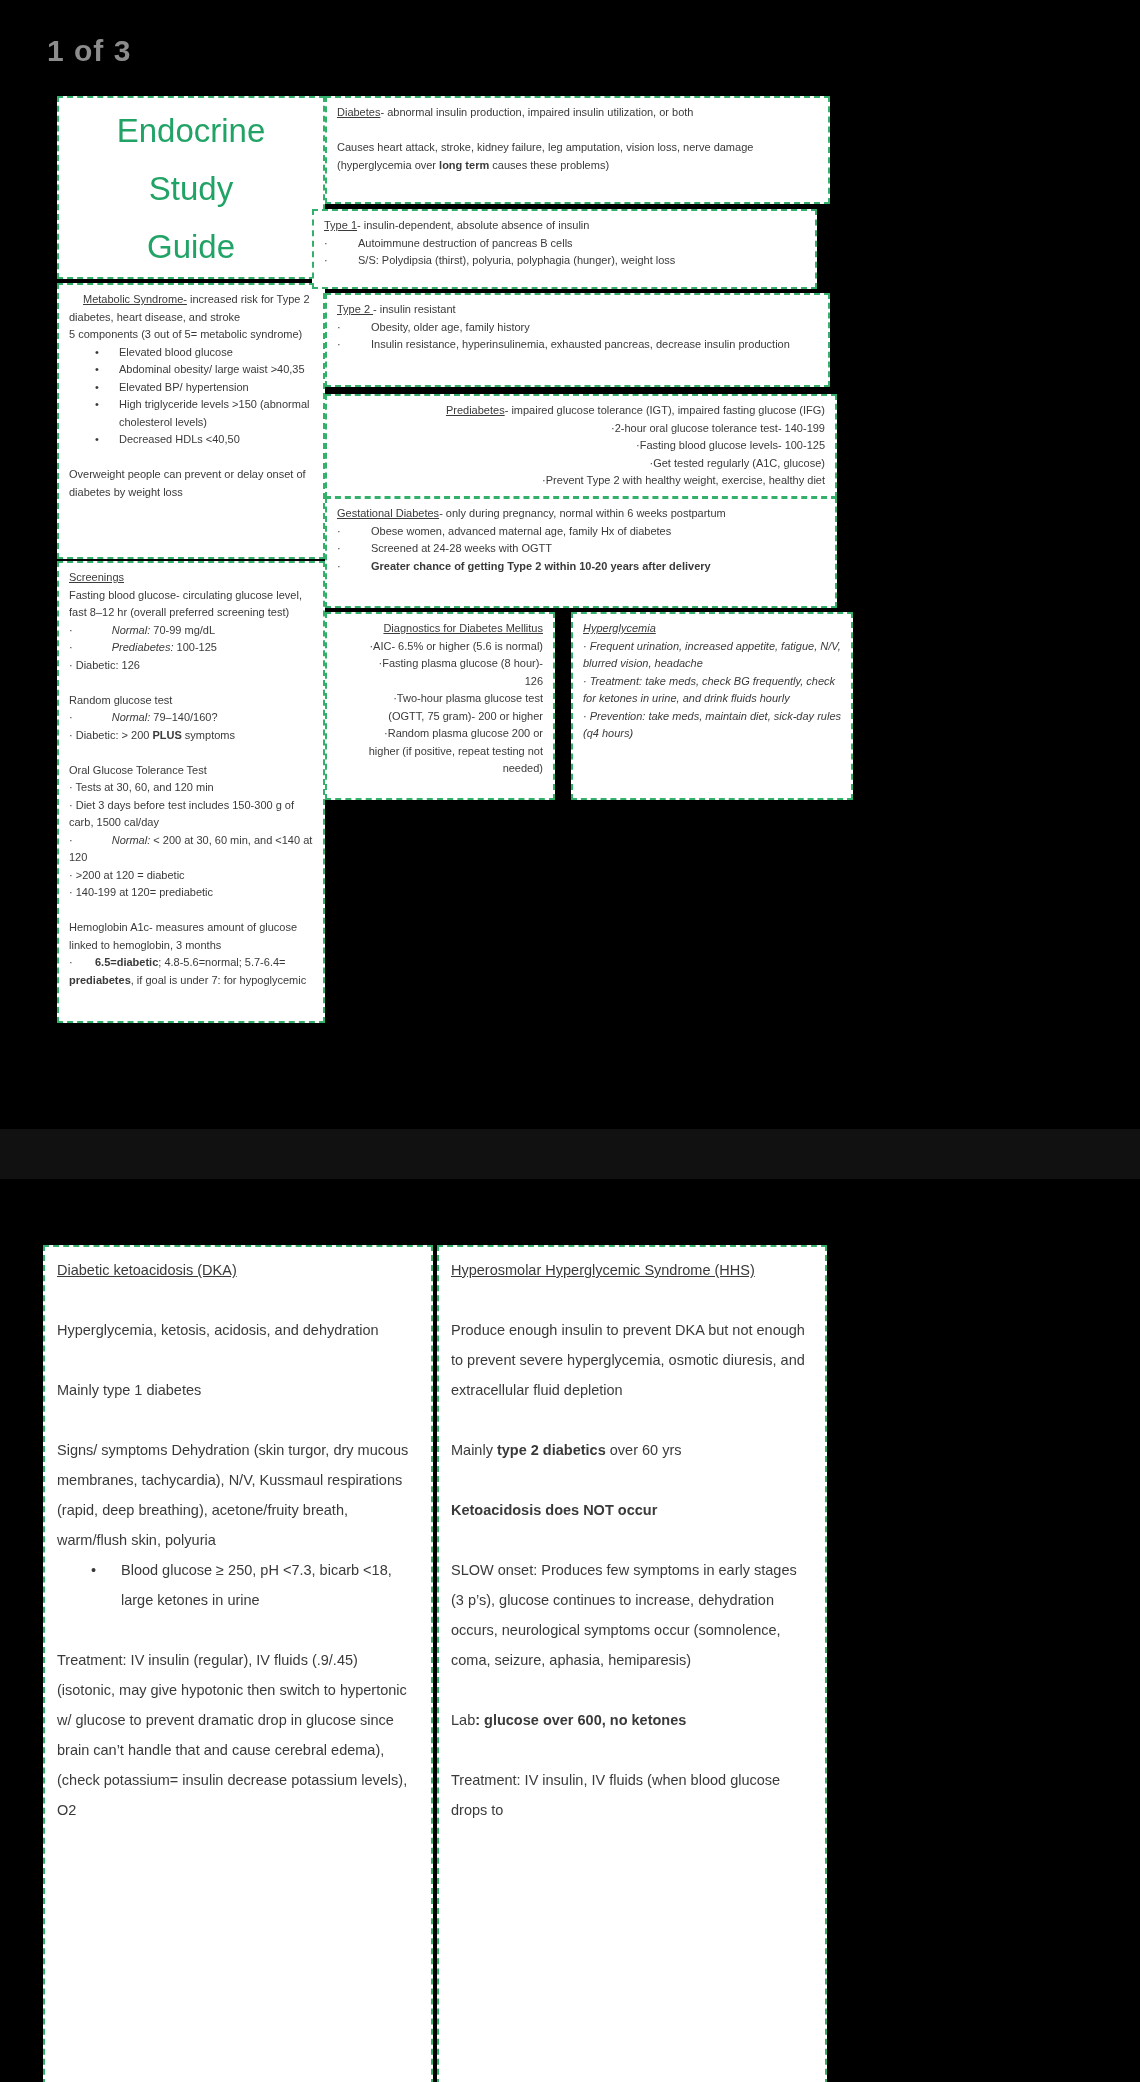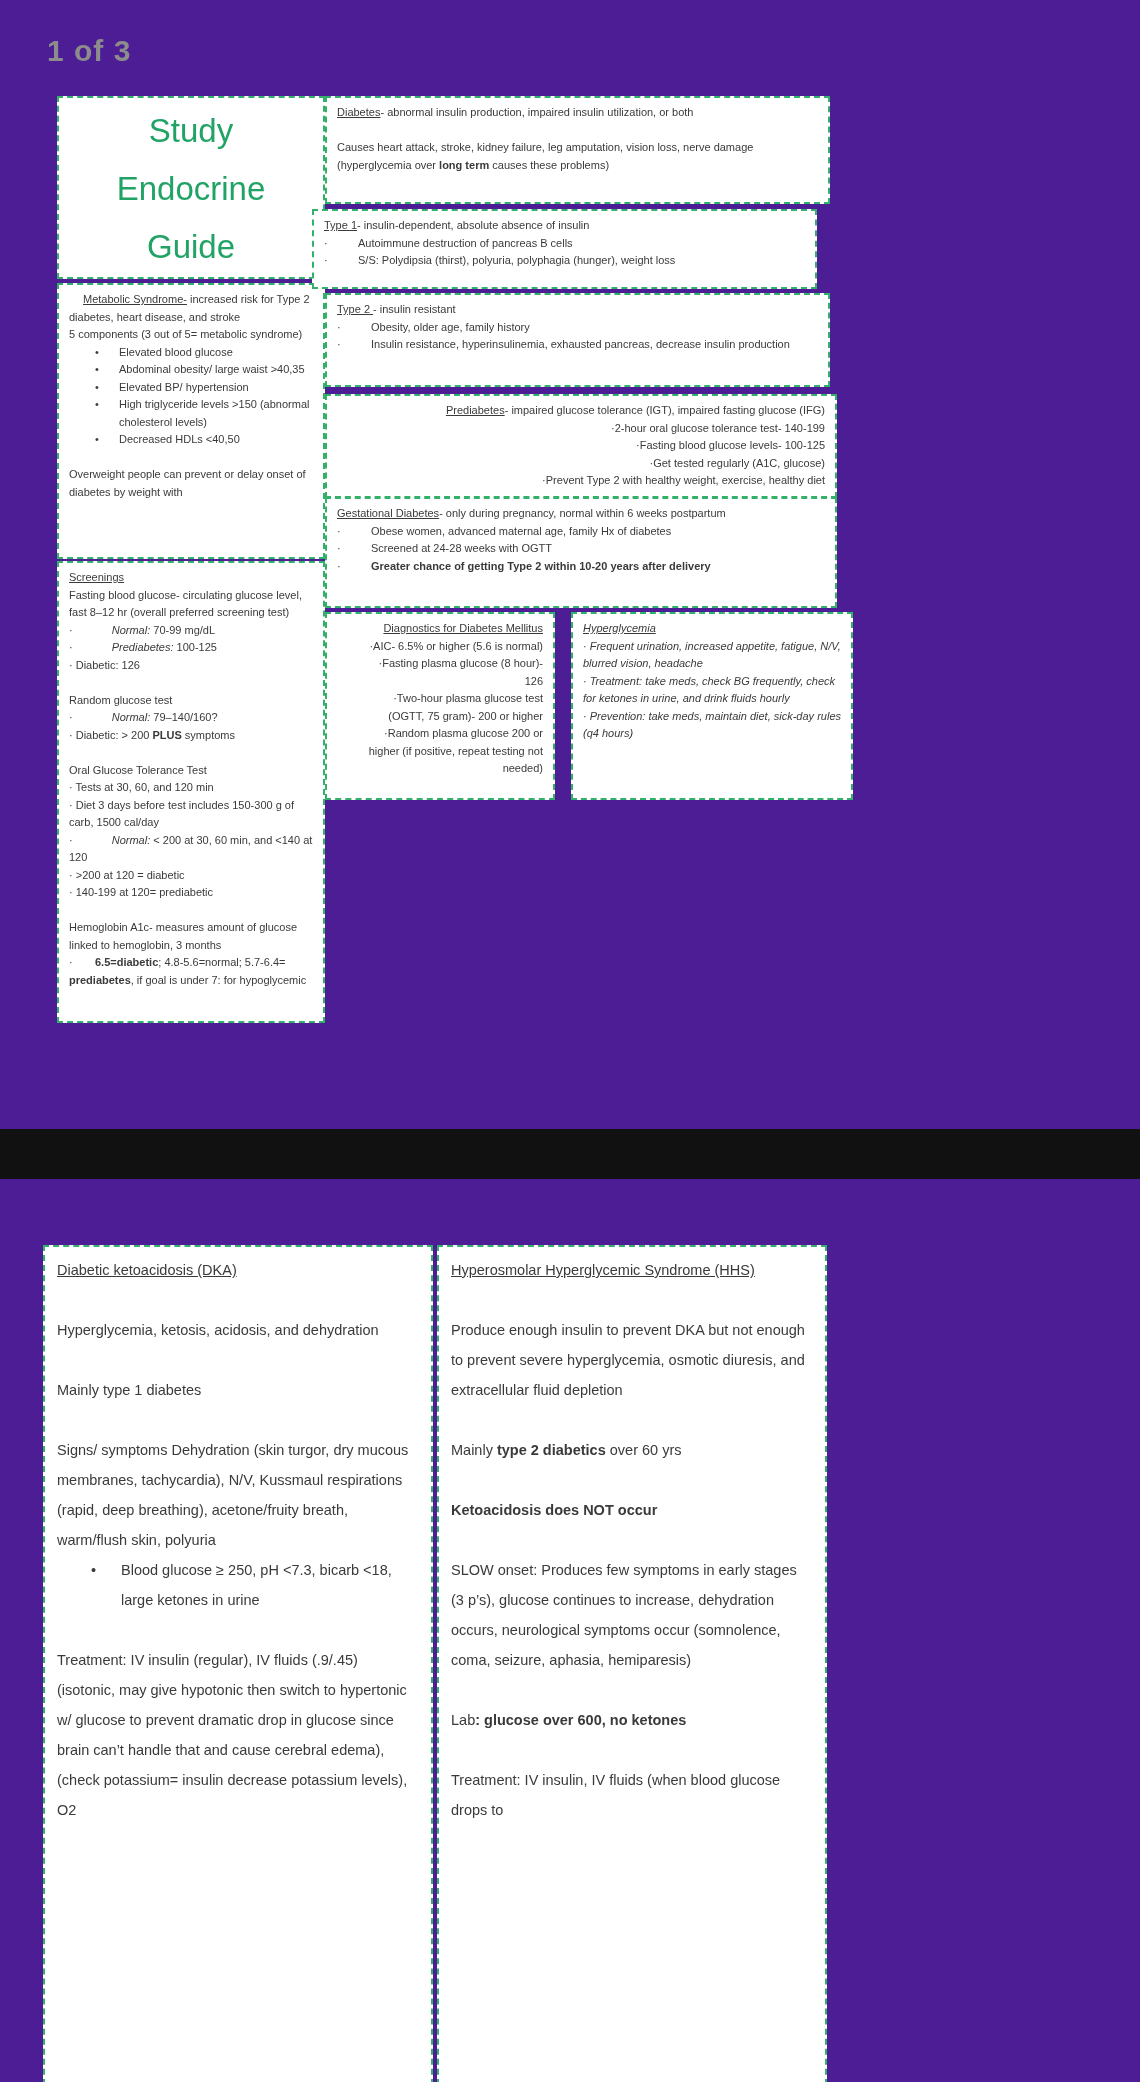--- a/index.html
+++ b/index.html
@@ -5,21 +5,21 @@
   :root{
     --accent-green:#21A366;
     --border-green:#33B06A;
     --body-text:#3A3A3A;
     --page-label-gray:#8C8C8C;
     --separator-black:#111111;
   }
   *{box-sizing:border-box;margin:0;padding:0;}
   html,body{background:#fff;}
   .canvas{
-    position:relative;width:1140px;height:2082px;background:#4c1d95;overflow:hidden;
+    position:relative;width:1140px;height:2082px;background:#000000;overflow:hidden;
     font-family:"Liberation Sans","DejaVu Sans",sans-serif;color:var(--body-text);
   }
   .page-label{
     position:absolute;left:47px;top:34px;font-size:30px;font-weight:bold;
     color:var(--page-label-gray);letter-spacing:1px;
   }
   .bx{
     position:absolute;border:2px dashed var(--border-green);background:#fff;
     padding:6px 10px;font-size:11px;line-height:17.5px;color:var(--body-text);
   }
@@ -55,35 +55,35 @@
   #b-hhs{left:437px;top:1245px;width:390px;height:860px;}
 </style>
 </head>
 <body>
 
 <div class="canvas">
 
   <div class="page-label">1 of 3</div>
 
   <div class="bx bx-title" id="t-title">
+      <div class="rp p"><span>Endocrine</span></div>
       <div class="rp p"><span>Study</span></div>
-      <div class="rp p"><span>Endocrine</span></div>
       <div class="rp p"><span>Guide</span></div>
     </div>
 
   <div class="bx" id="b-metabolic">
       <div class="rp p ind"><span class="u">Metabolic Syndrome-</span><span> increased risk for Type 2 diabetes, heart disease, and stroke</span></div>
       <div class="rp p"><span>5 components (3 out of 5= metabolic syndrome)</span></div>
       <div class="rp bullet"><span>Elevated blood glucose</span></div>
       <div class="rp bullet"><span>Abdominal obesity/ large waist &gt;40,35</span></div>
       <div class="rp bullet"><span>Elevated BP/ hypertension</span></div>
       <div class="rp bullet"><span>High triglyceride levels &gt;150 (abnormal cholesterol levels)</span></div>
       <div class="rp bullet"><span>Decreased HDLs &lt;40,50</span></div>
       <div class="rp blank">&nbsp;</div>
-      <div class="rp p"><span>Overweight people can prevent or delay onset of diabetes by weight with</span></div>
+      <div class="rp p"><span>Overweight people can prevent or delay onset of diabetes by weight loss</span></div>
     </div>
   <div class="bx" id="b-screenings">
       <div class="rp p"><span class="u">Screenings</span></div>
       <div class="rp p"><span>Fasting blood glucose- circulating glucose level, fast 8–12 hr (overall preferred screening test)</span></div>
       <div class="rp p"><span>· </span><span class="i">Normal:</span><span> 70-99 mg/dL</span></div>
       <div class="rp p"><span>· </span><span class="i">Prediabetes:</span><span> 100-125</span></div>
       <div class="rp p"><span>· Diabetic: 126</span></div>
       <div class="rp blank">&nbsp;</div>
       <div class="rp p"><span>Random glucose test</span></div>
       <div class="rp p"><span>· </span><span class="i">Normal:</span><span> 79–140/160?</span></div>

